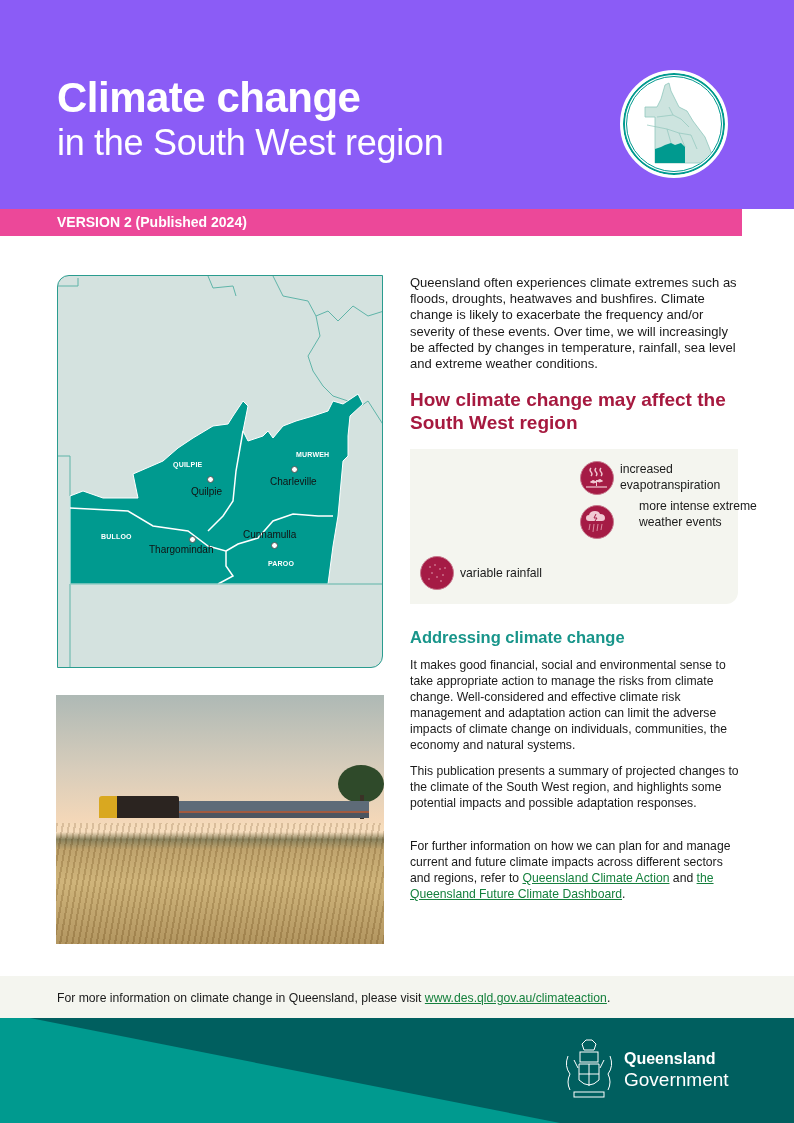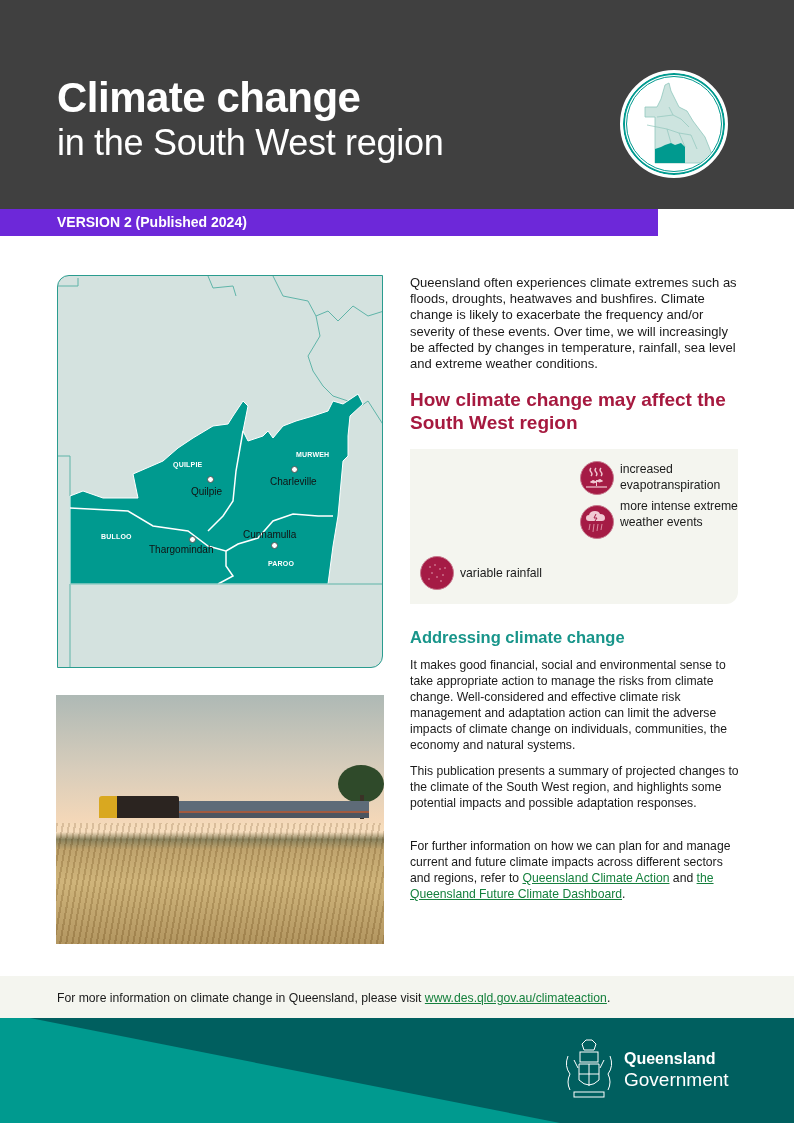--- a/index.html
+++ b/index.html
@@ -1,25 +1,25 @@
 <!DOCTYPE html>
 <html><head>
 <meta charset="utf-8">
 <style>
   * { box-sizing: border-box; margin: 0; padding: 0; }
   html, body { width: 794px; height: 1123px; background: #ffffff; overflow: hidden; }
   body { position: relative; font-family: "Liberation Sans", sans-serif; color: #1a1a1a; }
 
-  .header { position: absolute; left: 0; top: 0; width: 794px; height: 209px; background: #404040; }
+  .header { position: absolute; left: 0; top: 0; width: 794px; height: 209px; background: #8b5cf6; }
   .title-main { position: absolute; left: 57px; top: 74px; font-size: 42px; font-weight: bold; color: #fff; letter-spacing: -0.5px; font-family: "Liberation Sans", sans-serif; }
   .title-sub { position: absolute; left: 57px; top: 122px; font-size: 36px; color: #fff; letter-spacing: -0.3px; font-family: "Liberation Sans", sans-serif; }
   .badge-circle { position: absolute; left: 620px; top: 70px; width: 108px; height: 108px; border-radius: 50%; background: #fff; border: 3px solid #fff; box-shadow: 0 0 0 2px #009a8f inset; }
   .badge-circle .inner { position: absolute; left: 3px; top: 3px; right: 3px; bottom: 3px; border-radius: 50%; border: 1.5px solid #009a8f; overflow: hidden; }
 
-  .version-bar { position: absolute; left: 0; top: 209px; width: 658px; height: 27px; background: #6d28d9; }
+  .version-bar { position: absolute; left: 0; top: 209px; width: 742px; height: 27px; background: #ec4899; }
   .version-text { position: absolute; left: 57px; top: 5px; color: #fff; font-size: 14px; font-weight: bold; }
 
   .map-box { position: absolute; left: 57px; top: 275px; width: 326px; height: 393px; border: 1.5px solid #2a9c8f; border-radius: 12px 0 12px 0; background: #d4e2df; overflow: hidden; }
   .map-label { position: absolute; font-size: 10px; color: #111; }
   .map-lga { position: absolute; font-size: 7px; font-weight: bold; color: #fff; letter-spacing: 0.2px; }
   .town-dot { position: absolute; width: 7px; height: 7px; border-radius: 50%; background: #fff; border: 1px solid #555; }
 
   .photo { position: absolute; left: 56px; top: 695px; width: 328px; height: 249px; overflow: hidden;
     background: linear-gradient(180deg, #aeb9b5 0%, #d8cdbb 30%, #f3d7b8 50%, #f6dcc0 55%, #7a7452 58%, #b79a64 62%, #c9ad73 75%, #a88a55 100%); }
   .train { position: absolute; left: 43px; top: 101px; width: 270px; height: 22px; }
@@ -136,21 +136,21 @@
   <div class="impact" style="left:170px;top:12px;">
     <span class="impact-icon">
       <svg width="31" height="31" viewBox="0 0 31 31">
           <path d="M10 6 q-2 2 0 4 q2 2 0 4 M15 6 q-2 2 0 4 q2 2 0 4 M20 6 q-2 2 0 4 q2 2 0 4" fill="none" stroke="#f1c9d3" stroke-width="1.3"></path>
           <path d="M15.5 24 L15.5 18 M15.5 20 q-4 -3 -6 0 q3 2 6 0 M15.5 19 q4 -3 6 0 q-3 2 -6 0" fill="#f1c9d3" stroke="#f1c9d3" stroke-width="1"></path>
           <path d="M5 25 L26 25" stroke="#f1c9d3" stroke-width="1.2"></path>
         </svg>
     </span>
     <span class="impact-text" style="width:130px;">increased evapotranspiration</span>
   </div>
-  <div class="impact" style="left:170px;top:56px;">
+  <div class="impact" style="left:170px;top:56px;gap:19px;">
     <span class="impact-icon">
       <svg width="31" height="31" viewBox="0 0 31 31">
           <path d="M8 15 q-3 0 -3 -3 q0 -3 3 -3 q1 -4 6 -4 q4 0 5 3 q5 0 5 4 q0 3 -3 3 Z" fill="#f1c9d3"></path>
           <path d="M15 8 L13 12 L16 12 L14 15" stroke="#a51b45" stroke-width="1" fill="none"></path>
           <path d="M9 18 L8 24 M13 18 L12 26 M17 18 L16 25 M21 18 L20 24" stroke="#e7a7b8" stroke-width="0.8"></path>
         </svg>
     </span>
     <span class="impact-text" style="width:130px;margin-top:-7px;">more intense extreme weather events</span>
   </div>
 </div>

